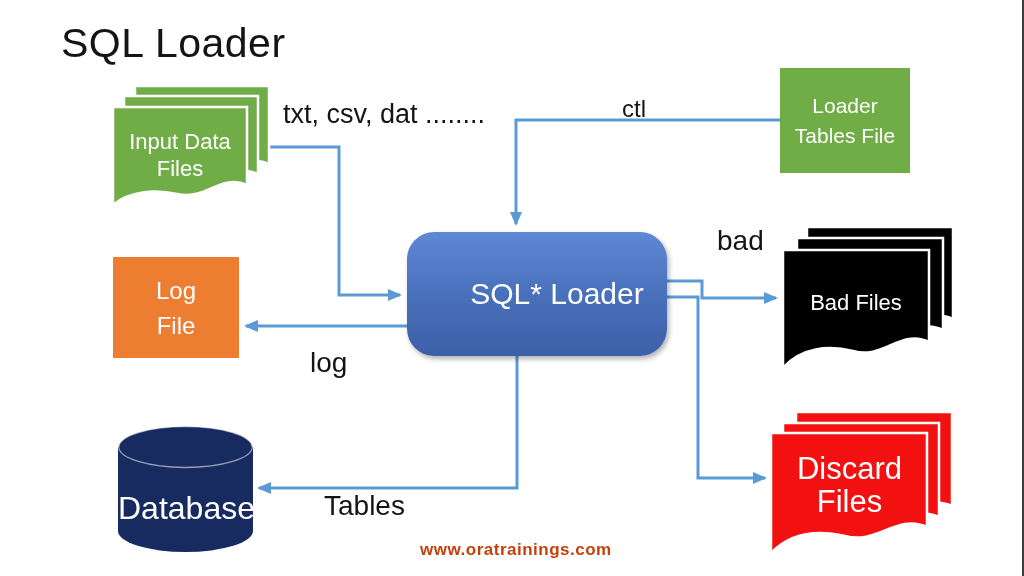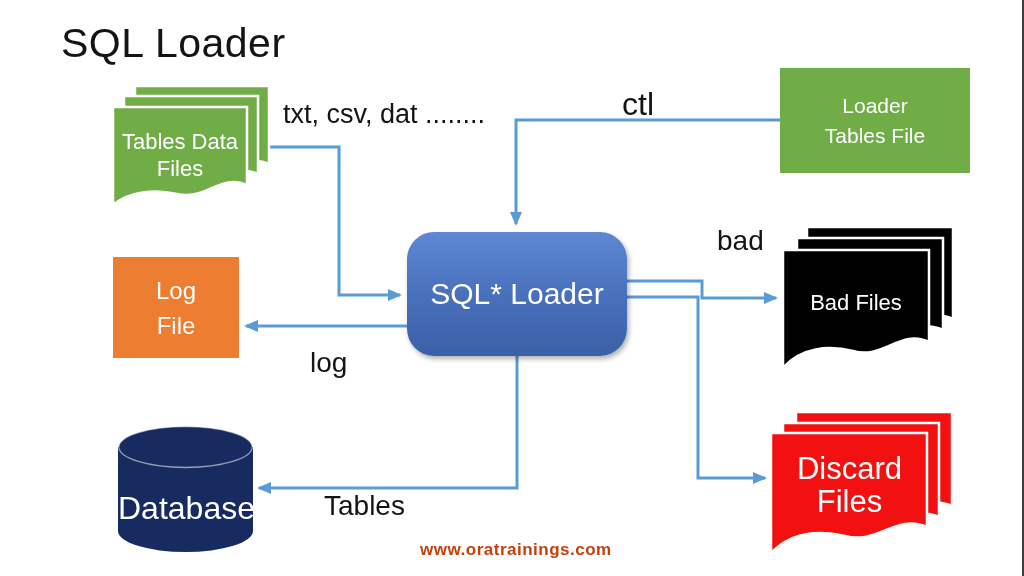--- a/index.html
+++ b/index.html
@@ -9,54 +9,54 @@
   }
   .edge-line{position:absolute;left:0;top:0;width:1024px;height:576px;}
   .page-title{
     position:absolute;left:34px;top:20px;font-size:41px;font-weight:300;
     color:#141414;letter-spacing:0.5px;margin-left:27px;
   }
   .node-text{position:absolute;color:#fff;text-align:center;}
   .lbl{position:absolute;color:#141414;}
   
   .control-file{
-    position:absolute;left:780px;top:68px;width:190px;height:105px;
+    position:absolute;left:780px;top:68px;width:130px;height:105px;
     background:#70AD47;display:flex;flex-direction:column;align-items:center;
     justify-content:center;color:#fff;font-size:21px;line-height:30px;text-align:center;
   }
   
   .log-file{
     position:absolute;left:113px;top:257px;width:126px;height:101px;
     background:#ED7D31;display:flex;flex-direction:column;align-items:center;
     justify-content:center;color:#fff;font-size:24px;line-height:35px;text-align:center;
   }
   
   .sql-loader{
     position:absolute;left:407px;top:232px;width:220px;height:124px;
     border-radius:27px;
     background:linear-gradient(180deg,#5E88D4 0%,#4A71BC 48%,#3C60A8 100%);
     box-shadow:2px 3px 5px rgba(0,0,0,.30);
     display:flex;align-items:center;justify-content:center;
-    color:#fff;font-size:30px;
+    color:#fff;font-size:30px;padding-left:40px;
   }
   
   .stack{position:absolute;}
   .stack svg{position:absolute;left:0;top:0;}
   .stack .node-text{left:0;width:100%;}
   .input-stack{left:113px;top:86px;width:160px;height:126px;}
   .input-stack .node-text{width:134px;top:42px;font-size:22px;line-height:27px;}
   .bad-stack{left:783px;top:227px;width:172px;height:146px;}
   .bad-stack .node-text{width:146px;top:63px;font-size:22px;}
   .discard-stack{left:771px;top:412px;width:183px;height:145px;}
   .discard-stack .node-text{width:157px;top:40px;font-size:31px;line-height:33px;}
   
   .database{position:absolute;left:118px;top:425px;width:135px;height:130px;}
   .database .node-text{left:0;top:65px;width:135px;font-size:32px;}
   .lbl-input{left:283px;top:99px;font-size:27px;}
-  .lbl-ctl{left:622px;top:86px;font-size:32px;}
+  .lbl-ctl{left:622px;top:95px;font-size:24px;}
   .lbl-bad{left:717px;top:225px;font-size:28px;}
   .lbl-log{left:310px;top:347px;font-size:28px;}
   .lbl-tables{left:324px;top:490px;font-size:28px;}
   .watermark{
     position:absolute;left:420px;top:540px;font-size:17px;font-weight:bold;
     color:#c2410c;letter-spacing:0.5px;
   }
   .right-border{position:absolute;right:0;top:0;width:2px;height:576px;background:#3e3e3e;}
 </style>
 </head>
@@ -84,21 +84,21 @@
 
   <div class="stack input-stack">
     <svg width="160" height="126">
       <g fill="#70AD47" stroke="#ffffff" stroke-width="2.5">
         <path transform="translate(22,0)" d="M0,0 H134 V78 C108,66 92,94 64,87 C42,82 16,84 0,98 Z"></path>
         <path transform="translate(11,10)" d="M0,0 H134 V78 C108,66 92,94 64,87 C42,82 16,84 0,98 Z"></path>
         <path transform="translate(0,21)" d="M0,0 H134 V78 C108,66 92,94 64,87 C42,82 16,84 0,98 Z"></path>
       </g>
     </svg>
     <div class="node-text">
-      <div>Tables Data</div>
+      <div>Input Data</div>
       <div>Files</div>
     </div>
   </div>
 
   <div class="control-file">
     <div>
       <div>Loader</div>
       <div>Tables File</div>
     </div>
   </div>

